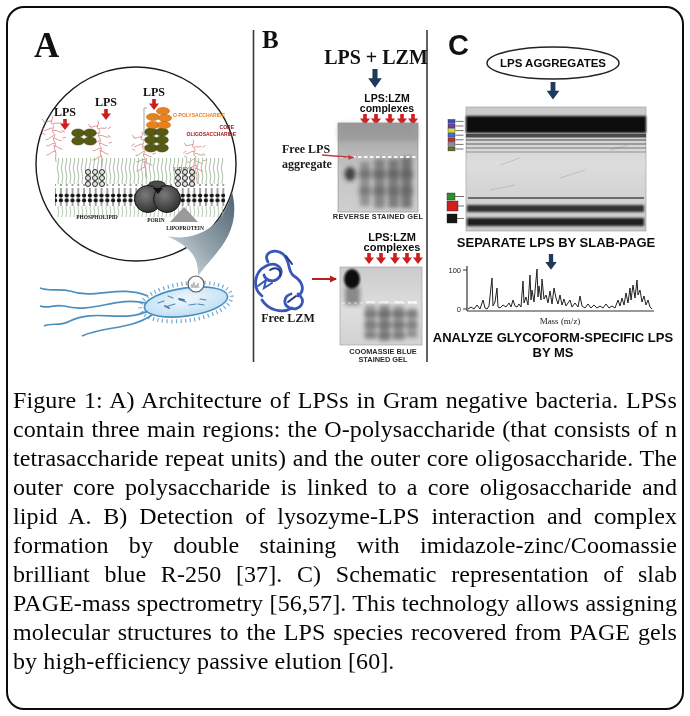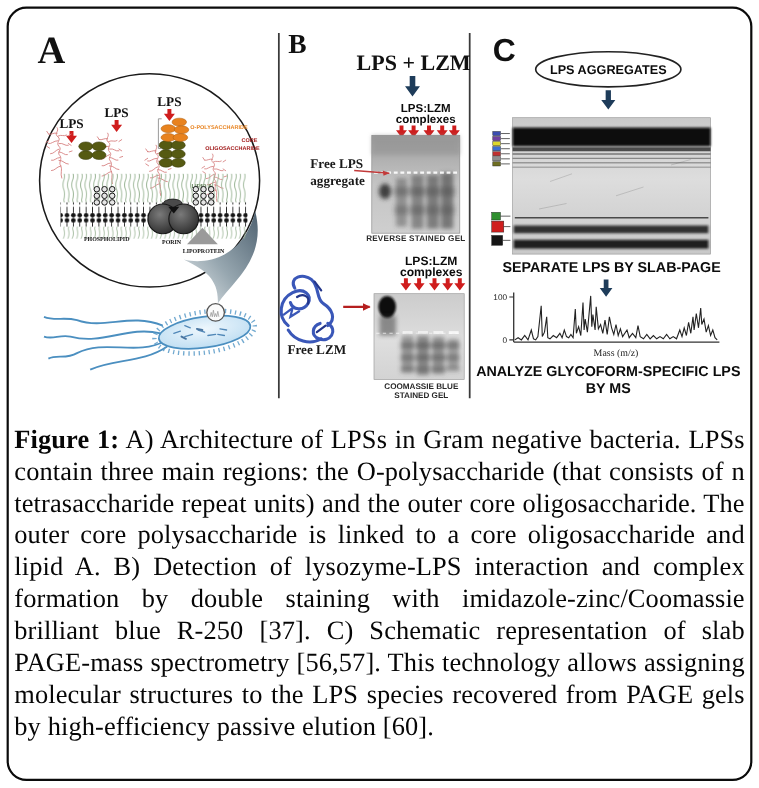--- a/index.html
+++ b/index.html
@@ -7,21 +7,21 @@
        font-family:"Liberation Sans","DejaVu Sans",sans-serif;}
   .frame{position:absolute;left:6px;top:6px;width:674px;height:700px;
          border:2.5px solid #0b0b0b;border-radius:18px;pointer-events:none;}
   #fig-svg{position:absolute;left:0;top:0;}
   .serif{font-family:"Liberation Serif","DejaVu Serif",serif;}
   .sans{font-family:"Liberation Sans","DejaVu Sans",sans-serif;}
   .caption{position:absolute;left:13px;top:386px;width:664px;
            font-family:"Liberation Serif","DejaVu Serif",serif;
            font-size:24px;line-height:29px;color:#060606;
            text-align:justify;letter-spacing:0.1px;}
-  .caption b{font-weight:bold;}
+  .caption b{font-weight:normal;}
 </style>
 </head>
 <body>
 
 <svg id="fig-svg" width="690" height="385" viewBox="0 0 690 385">
   <defs>
     <filter id="blur1" x="-30%" y="-30%" width="160%" height="160%">
         <feGaussianBlur stdDeviation="1.1"></feGaussianBlur>
       </filter>
     <filter id="blur2" x="-30%" y="-30%" width="160%" height="160%">

